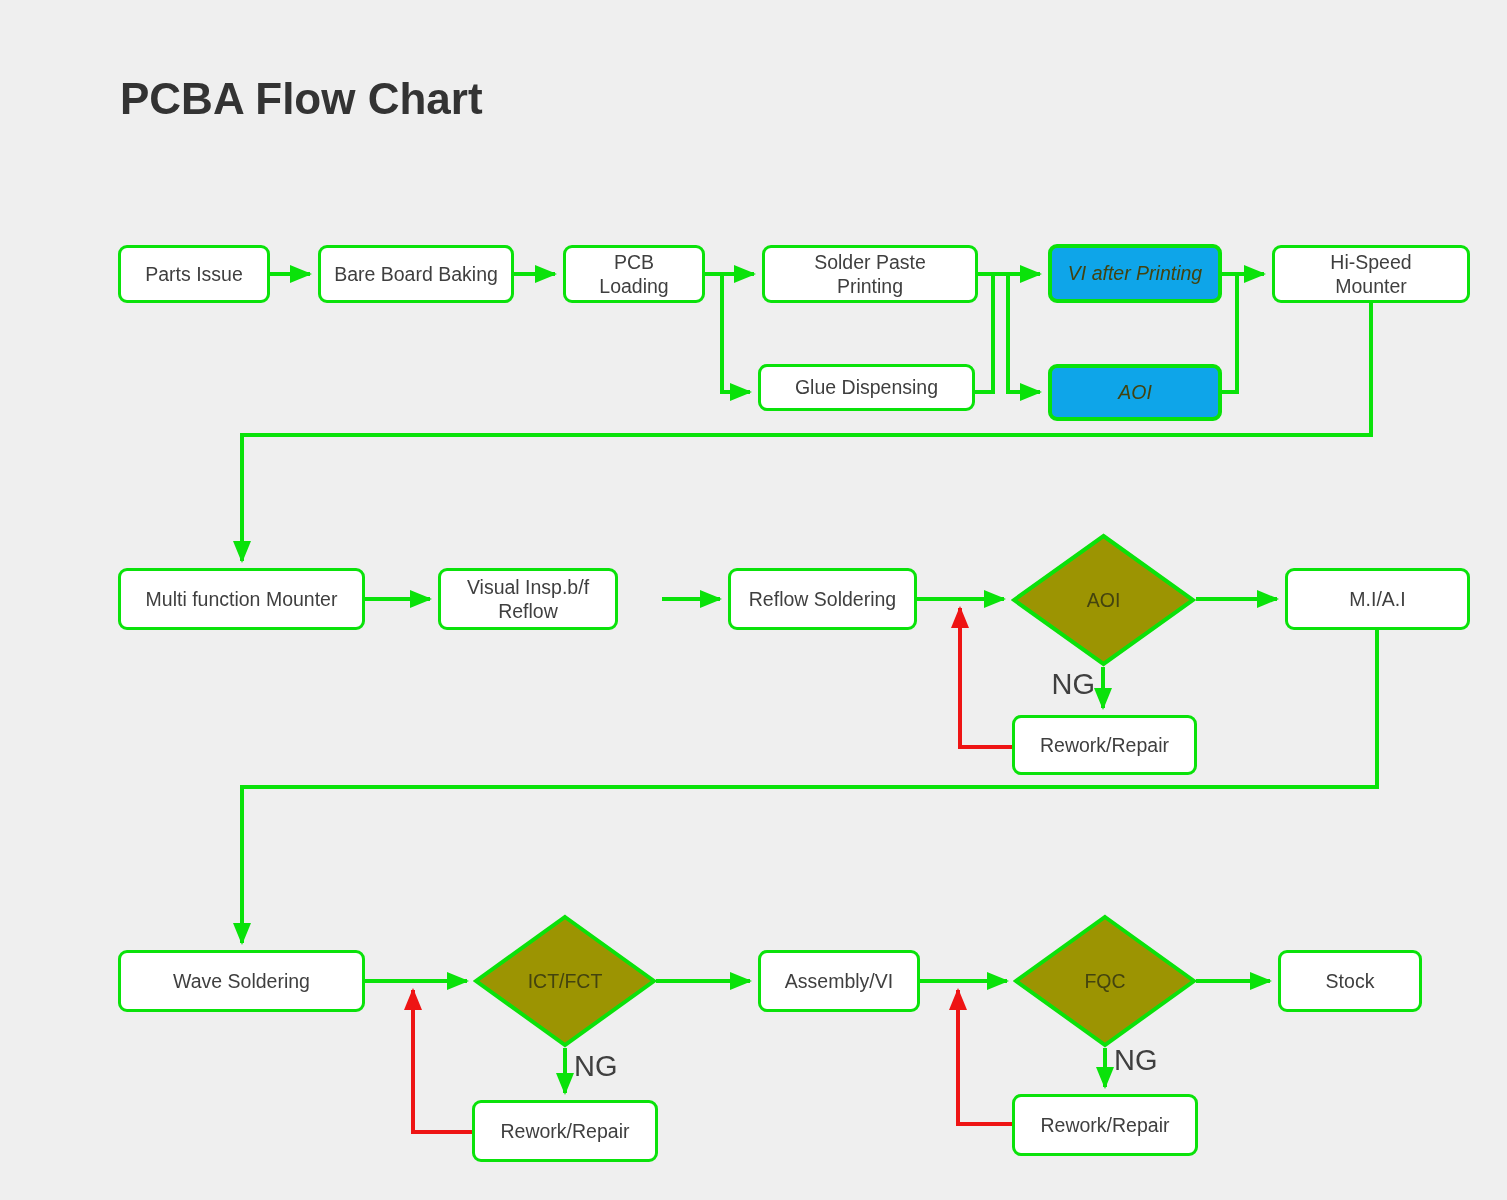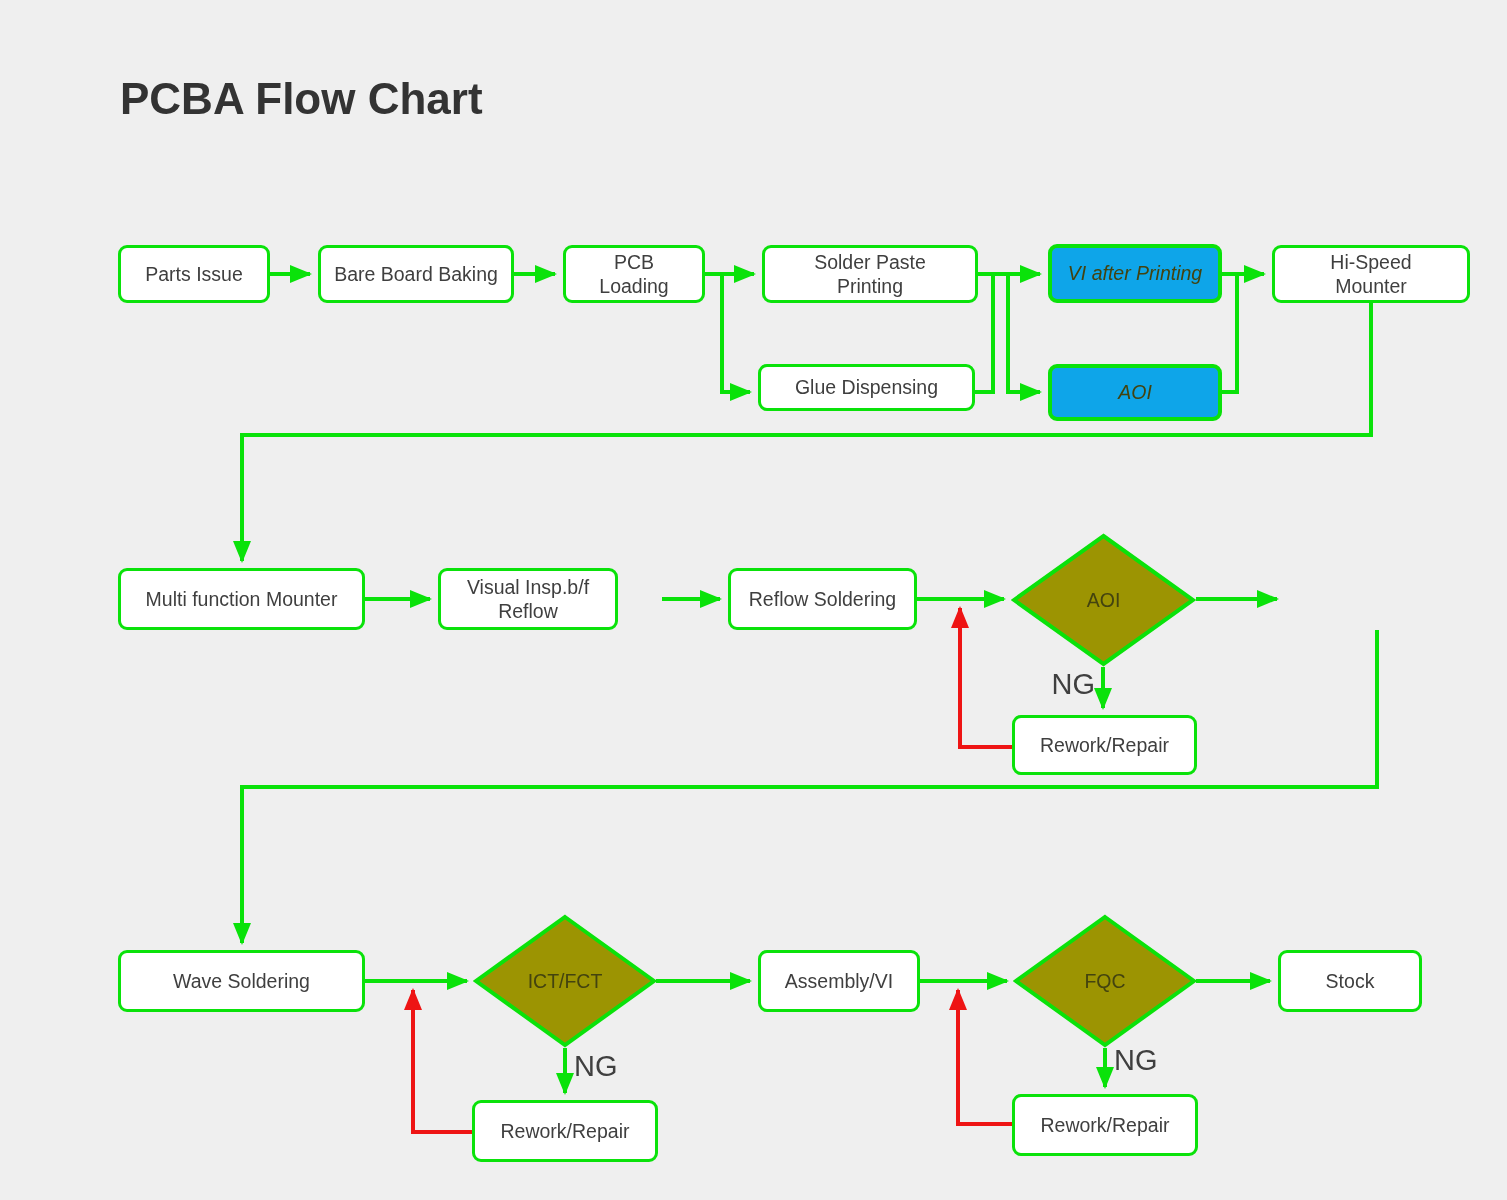--- a/index.html
+++ b/index.html
@@ -157,20 +157,23 @@
   </div>
   <div class="node" style="left:728px;top:568px;width:189px;height:62px">
     <span class="node-label">Reflow Soldering</span>
   </div>
   <div class="dnode" style="left:1011px;top:533px;width:185px;height:134px">
     <svg width="185" height="134" viewBox="0 0 185 134">
       <polygon points="92.5,3 182,67 92.5,131 3,67" fill="#9c9402" stroke="#0ae20a" stroke-width="4"></polygon>
     </svg>
     <span class="node-label">AOI</span>
   </div>
+  <div class="node" style="left:1285px;top:568px;width:185px;height:62px">
+    <span class="node-label">M.I/A.I</span>
+  </div>
   <div class="node" style="left:1012px;top:715px;width:185px;height:60px">
     <span class="node-label">Rework/Repair</span>
   </div>
 
   <div class="node" style="left:118px;top:950px;width:247px;height:62px">
     <span class="node-label">Wave Soldering</span>
   </div>
   <div class="dnode" style="left:473px;top:914px;width:184px;height:134px">
     <svg width="184" height="134" viewBox="0 0 184 134">
       <polygon points="92,3 181,67 92,131 3,67" fill="#9c9402" stroke="#0ae20a" stroke-width="4"></polygon>

